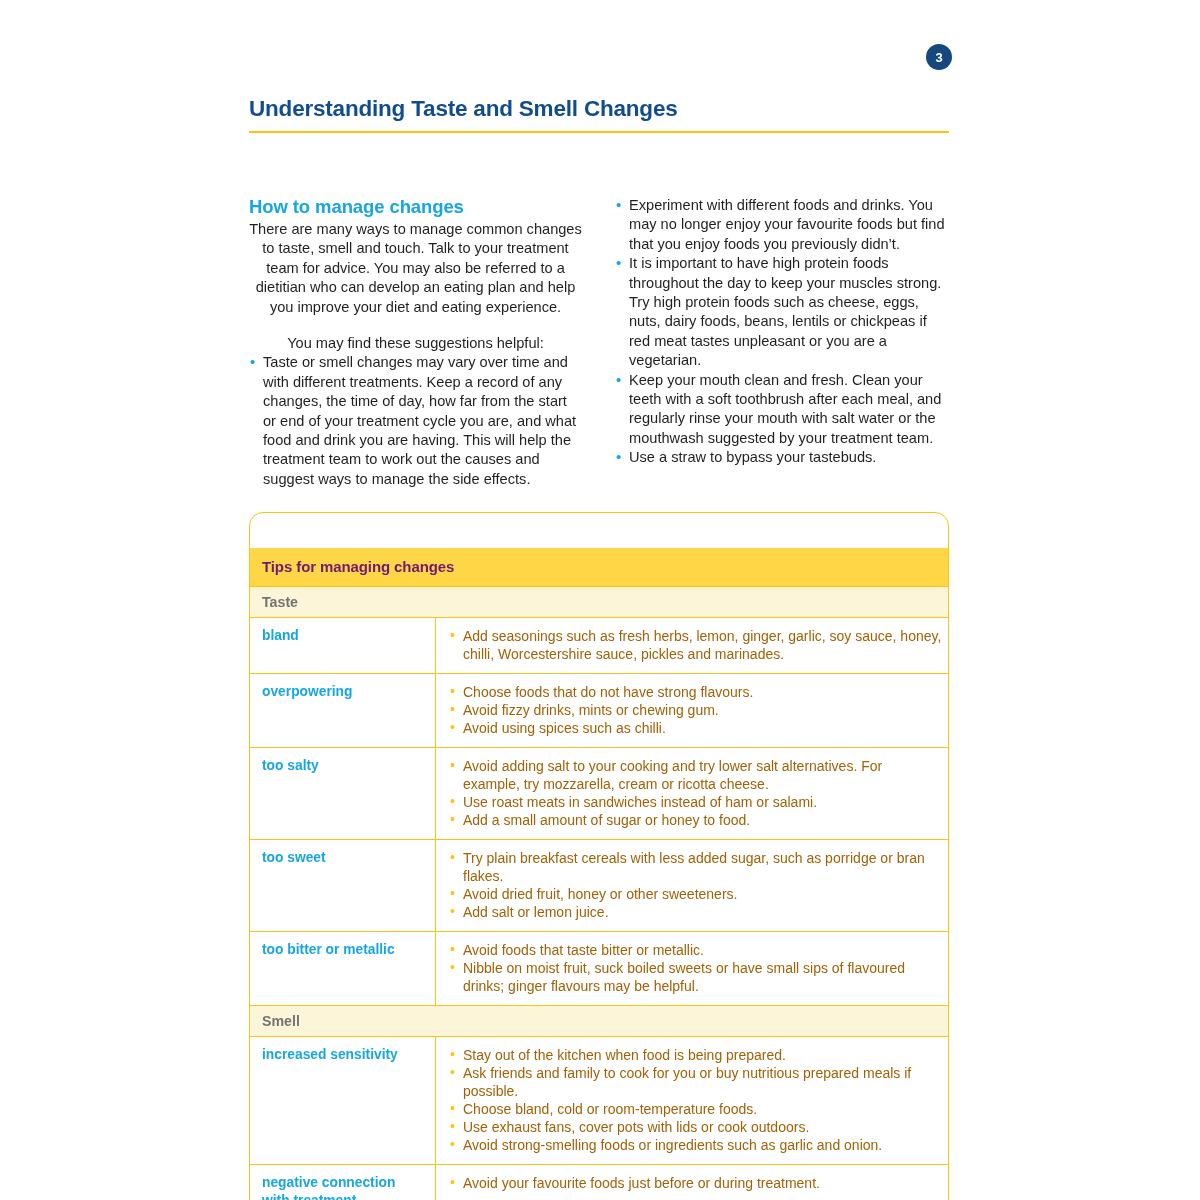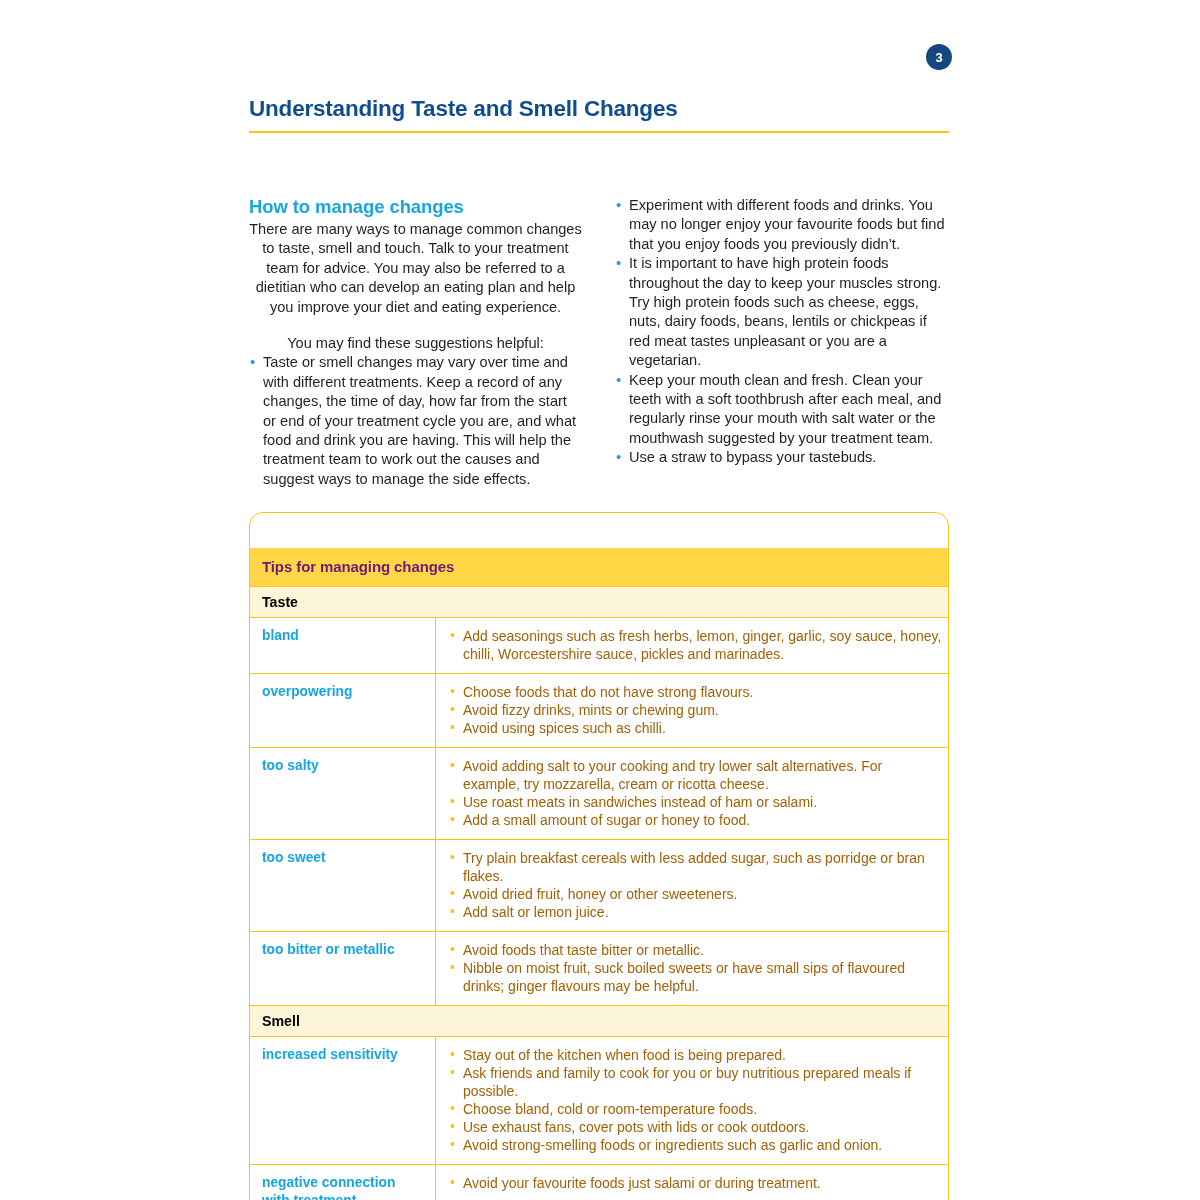--- a/index.html
+++ b/index.html
@@ -121,21 +121,21 @@
     background: #ffd746;
     color: #701a75;
     font-size: 15px;
     font-weight: bold;
     padding: 10px 12px 11px 12px;
     letter-spacing: -0.1px;
     margin-top: 35px;
   }
   .tips-section {
     background: #fdf5d8;
-    color: #000000;
+    color: #737373;
     font-size: 14.2px;
     font-weight: bold;
     padding: 7px 0 7px 12px;
     border-top: 1.4px solid #fcc312;
     border-bottom: 1.4px solid #fcc312;
   }
   .tips-row {
     display: flex;
     border-top: 1.4px solid #fcc312;
   }
@@ -283,21 +283,21 @@
         <li>Use exhaust fans, cover pots with lids or cook outdoors.</li>
         <li>Avoid strong-smelling foods or ingredients such as garlic and onion.</li>
       </ul>
     </div>
   </div>
 
   <div class="tips-row">
     <div class="tips-label">negative connection with treatment</div>
     <div class="tips-tips">
       <ul class="tip-list">
-        <li>Avoid your favourite foods just salami or during treatment.</li>
+        <li>Avoid your favourite foods just before or during treatment.</li>
       </ul>
     </div>
   </div>
 
   <div class="tips-row">
     <div class="tips-label">nausea</div>
     <div class="tips-tips">
       <ul class="tip-list">
         <li>Speak with your treatment team who can suggest ways to help.</li>
       </ul>

